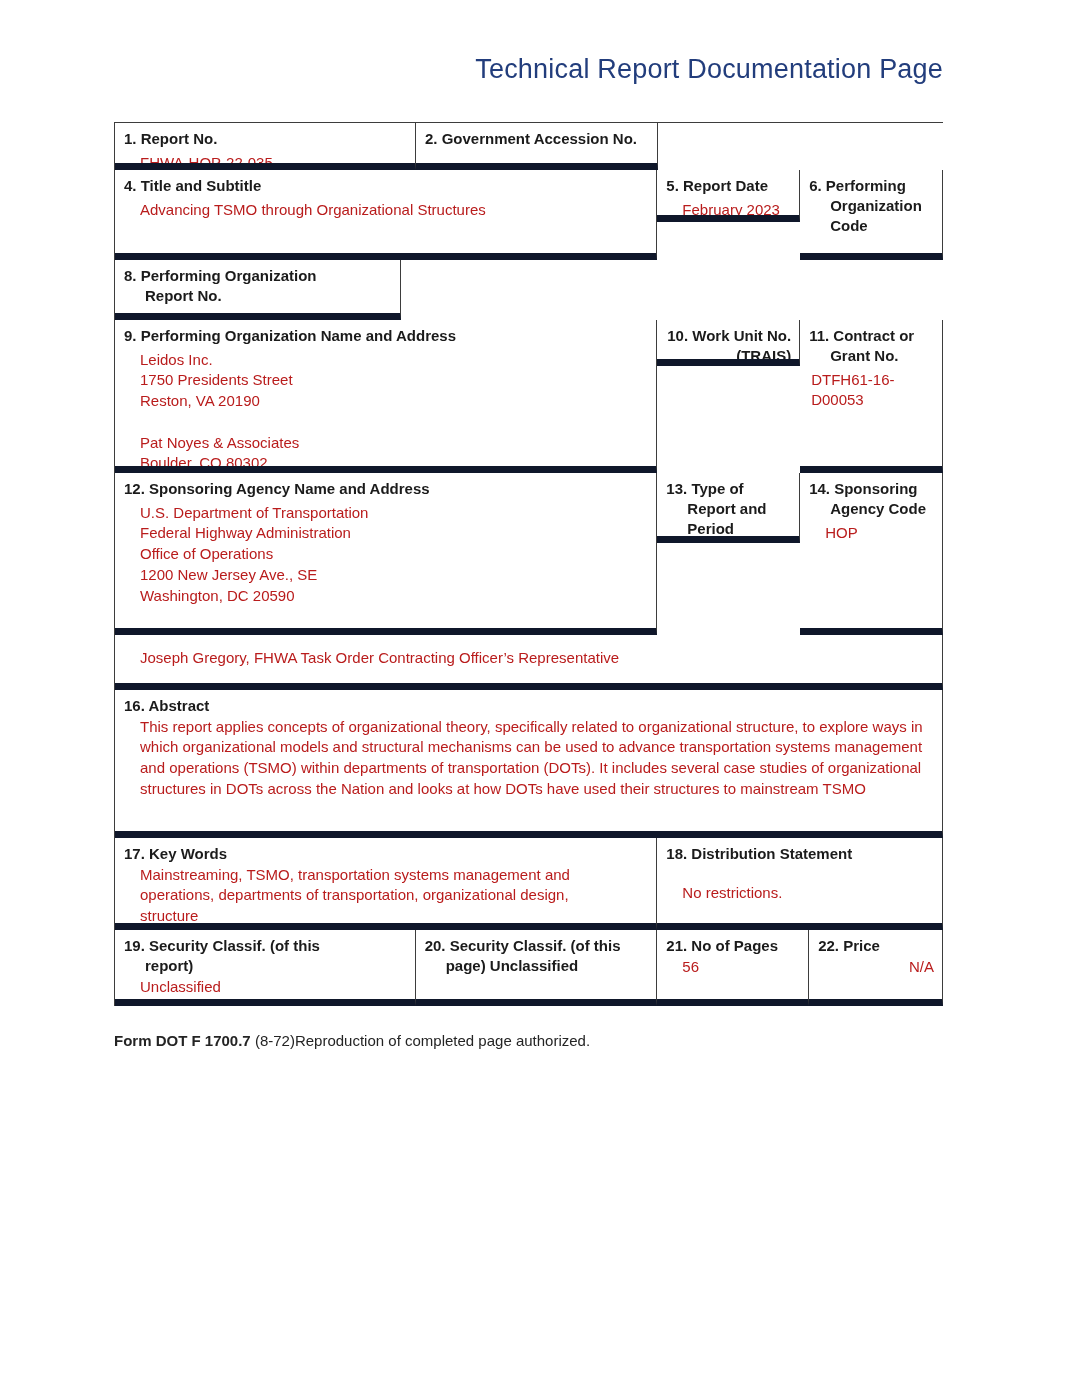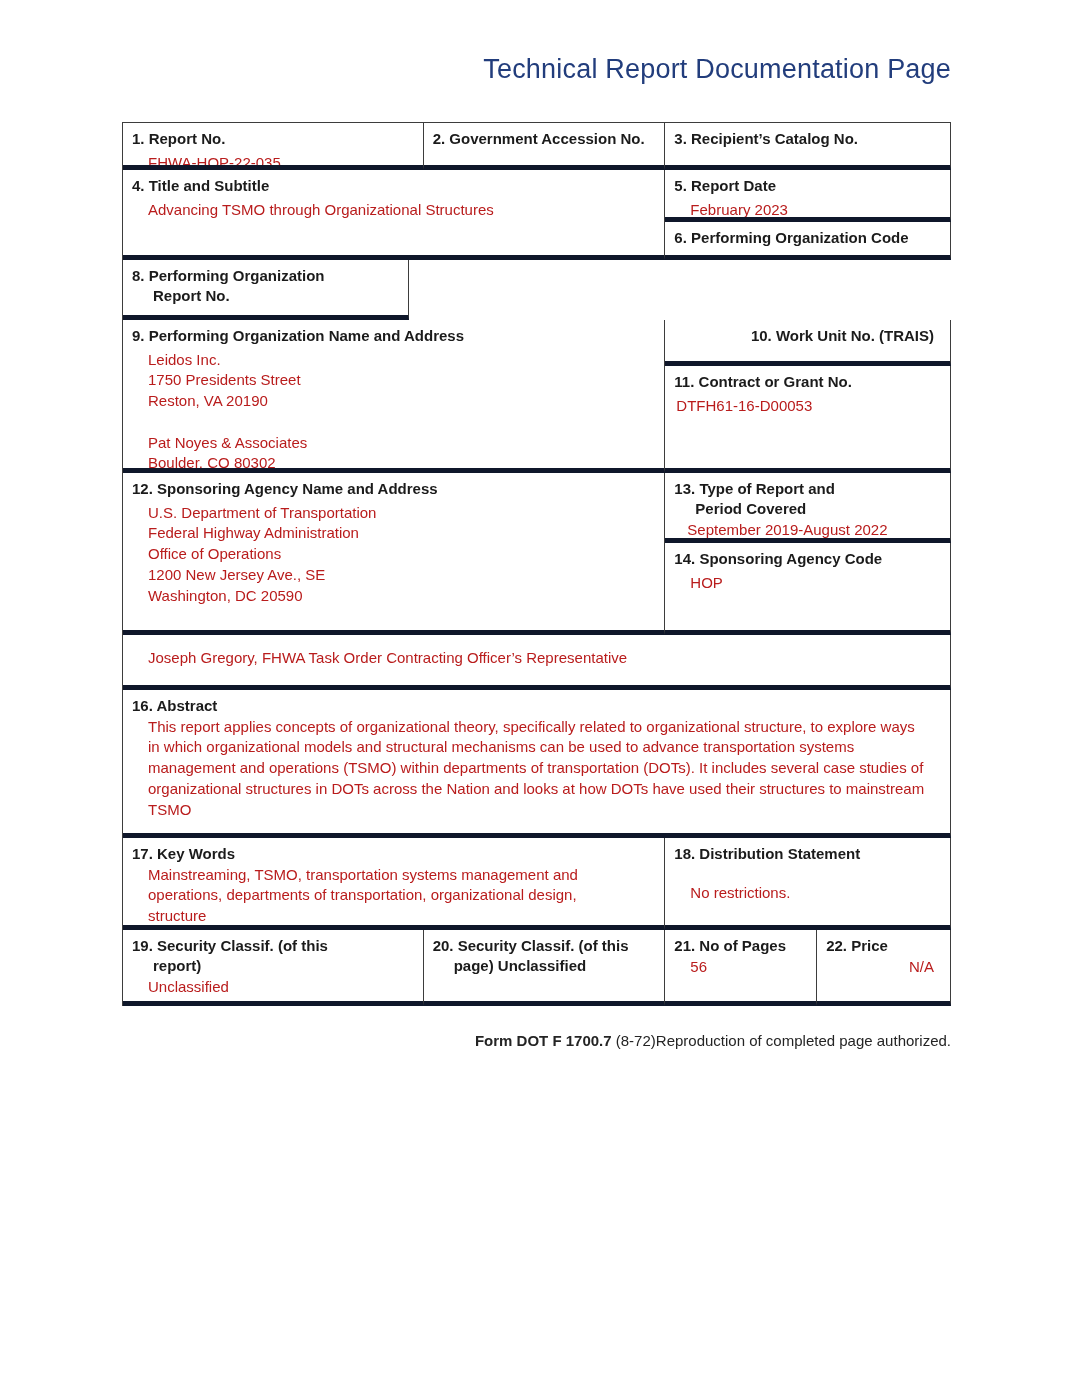--- a/index.html
+++ b/index.html
@@ -7,46 +7,46 @@
   .page {
     position: relative;
     width: 1080px;
     height: 1397px;
     background: #ffffff;
     font-family: "Liberation Sans", sans-serif;
     color: #1b1b1b;
   }
   .content {
     position: absolute;
-    left: 122px;
+    left: 114px;
     top: 0;
     width: 829px;
   }
   .doc-title {
     margin-top: 54px;
     text-align: right;
     font-size: 27px;
     letter-spacing: 0.2px;
     color: #223d7c;
     font-weight: normal;
   }
   .tbl {
     margin-top: 37px;
     border-top: 1px solid #3d3d3d;
     border-left: 1px solid #3d3d3d;
     width: 829px;
   }
   .row { display: flex; }
   .cell {
     border-right: 1px solid #3d3d3d;
-    border-bottom: 5px solid #0f172a;
-    padding: 6px 16px 5px 9px;
+    border-bottom: 7px solid #0f172a;
+    padding: 6px 8px 5px 9px;
     overflow: hidden;
   }
-  .stack { display: flex; flex-direction: column; }
+  .stack { display: flex; }
   .stack .cell { width: 100%; }
   .lbl {
     font-weight: bold;
     font-size: 15px;
     line-height: 1.32;
     color: #1b1b1b;
     padding-left: 21px;
     text-indent: -21px;
     white-space: pre-line;
   }
@@ -77,21 +77,21 @@
   .hG { height: 148px; }
   .hH { height: 92px; }
   .hI { height: 76px; }
   .h5 { height: 52px; }
   .h10 { height: 46px; }
   .h13 { height: 70px; }
   .grow { flex: 1 1 auto; }
   .footer {
     margin-top: 26px;
     display: flex;
-    justify-content: flex-end;
+    justify-content: flex-start;
     font-size: 15px;
     color: #242424;
   }
   .footer .bold { font-weight: bold; }
 </style>
 </head>
 <body>
 
 <div class="page">
   <div class="content">
@@ -100,23 +100,20 @@
 
     <div class="tbl">
 
       <div class="row">
         <div class="cell w1 hA">
           <div class="lbl">1. Report No.</div>
           <div class="val">FHWA-HOP-22-035</div>
         </div>
         <div class="cell w2 hA">
           <div class="lbl">2. Government Accession No.</div>
-        </div>
-        <div class="cell w3 hA">
-          <div class="lbl">3. Recipient’s Catalog No.</div>
         </div>
       </div>
 
       <div class="row">
         <div class="cell wL hB">
           <div class="lbl">4. Title and Subtitle</div>
           <div class="val">Advancing TSMO through Organizational Structures</div>
         </div>
         <div class="stack w3 hB">
           <div class="cell h5" style="width:100%;">

